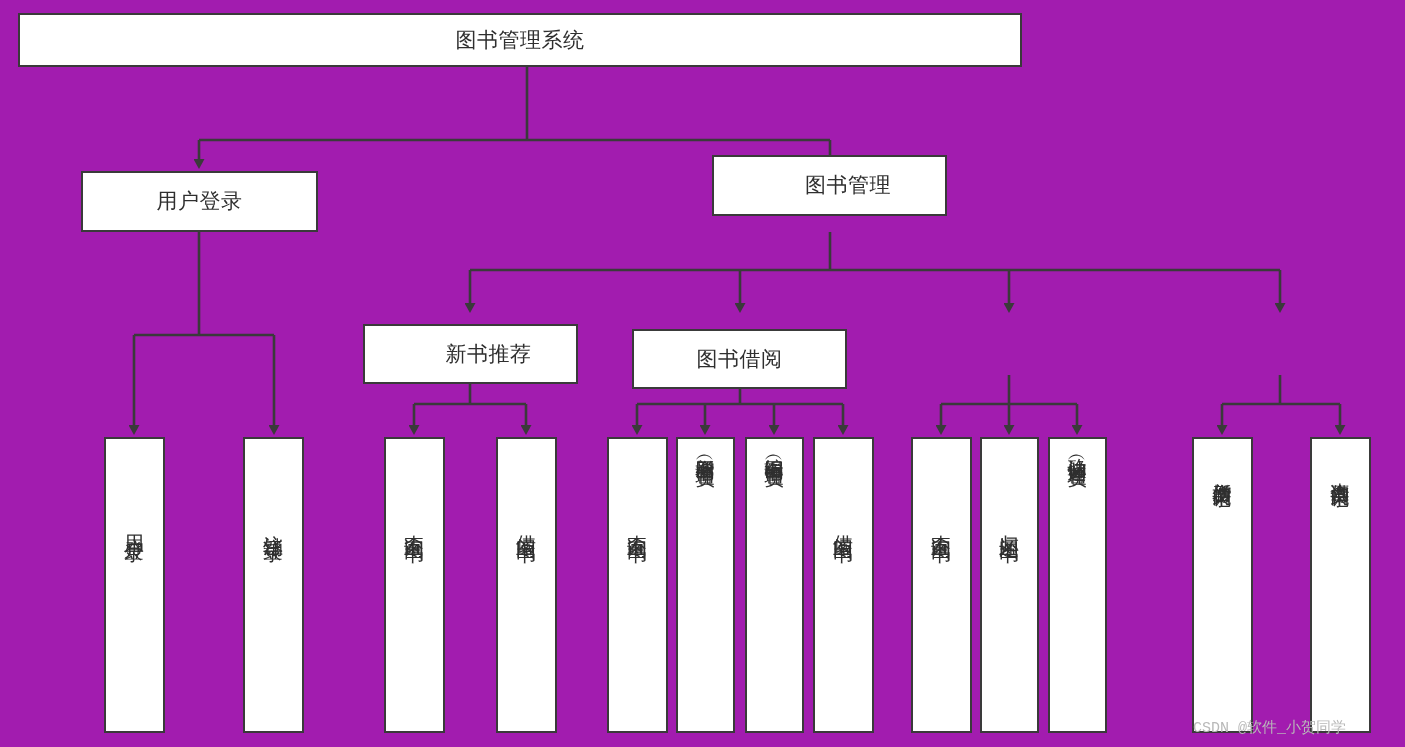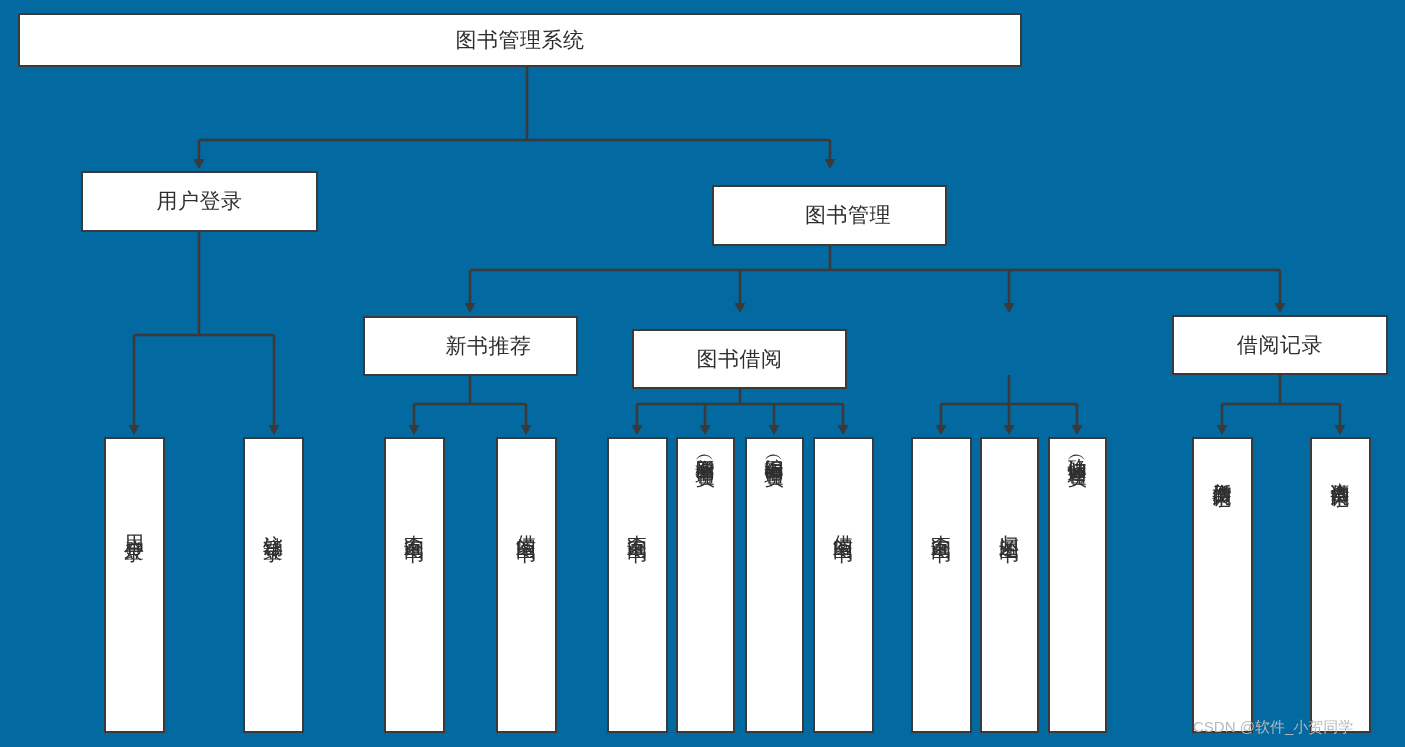--- a/index.html
+++ b/index.html
@@ -9,21 +9,21 @@
     background: #ffffff;
   }
   body {
     font-family: "DejaVu Sans", "Liberation Sans", sans-serif;
     color: #2b2b2b;
   }
   #canvas {
     position: relative;
     width: 1405px;
     height: 747px;
-    background: #0369a1;
+    background: #a21caf;
     overflow: hidden;
   }
   #wires {
     position: absolute;
     left: 0;
     top: 0;
     width: 1405px;
     height: 747px;
     pointer-events: none;
   }
@@ -67,21 +67,21 @@
     letter-spacing: 1.5px;
   }
   #watermark {
     position: absolute;
     left: 1193px;
     top: 718px;
     font-size: 15px;
     color: #b9b9b9;
     white-space: nowrap;
     z-index: 3;
-    font-family: Liberation Sans, sans-serif;
+    font-family: Liberation Mono, monospace;
   }
 </style>
 </head>
 <body>
 
 <div id="canvas">
 
   <svg id="wires" viewBox="0 0 1405 747" xmlns="http://www.w3.org/2000/svg">
     <defs>
       <marker id="arrow" markerWidth="10" markerHeight="11" refX="1" refY="5.5" orient="auto" markerUnits="userSpaceOnUse">
@@ -133,36 +133,33 @@
   </svg>
 
   <div class="node root horiz" style="left:18px; top:13px; width:1004px; height:54px;">
     <span class="label">图书管理系统</span>
   </div>
 
   <div class="node horiz" style="left:81px; top:171px; width:237px; height:61px;">
     <span class="label">用户登录</span>
   </div>
 
-  <div class="node horiz" style="left:712px; top:185px; width:235px; height:61px;padding-left:37px;">
+  <div class="node horiz" style="left:712px; top:155px; width:235px; height:61px;padding-left:37px;">
     <span class="label">图书管理</span>
   </div>
 
-  <div class="node horiz" style="left:363px; top:316px; width:215px; height:60px;padding-left:36px;">
+  <div class="node horiz" style="left:363px; top:324px; width:215px; height:60px;padding-left:36px;">
     <span class="label">新书推荐</span>
   </div>
 
   <div class="node horiz" style="left:632px; top:329px; width:215px; height:60px;">
     <span class="label">图书借阅</span>
   </div>
 
 
-  <div class="node horiz" style="left:1172px; top:315px; width:216px; height:60px;">
-    <span class="label">借阅记录</span>
-  </div>
 
   <div class="node vert" style="left:104px; top:437px; width:61px; height:296px; padding-top:80px;">
     <span class="label">用户登录</span>
   </div>
 
   <div class="node vert" style="left:243px; top:437px; width:61px; height:296px; padding-top:80px;">
     <span class="label">注销登录</span>
   </div>
 
   <div class="node vert" style="left:384px; top:437px; width:61px; height:296px; padding-top:80px;">

